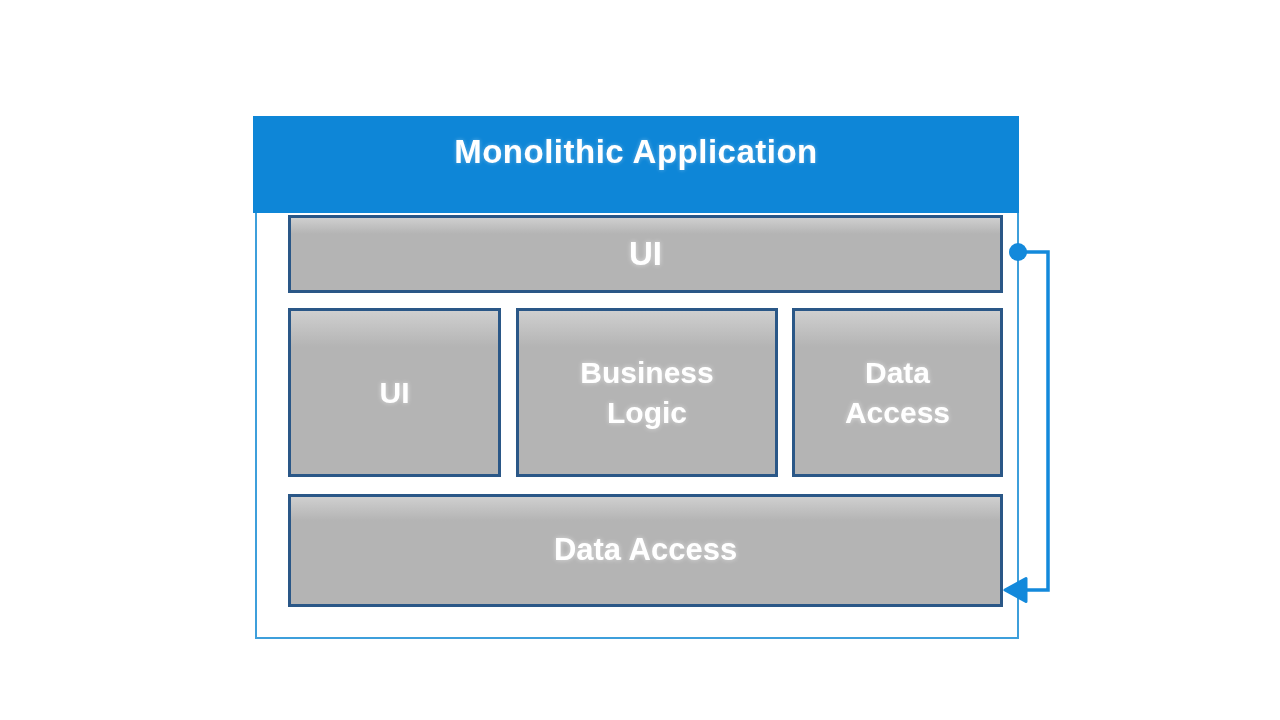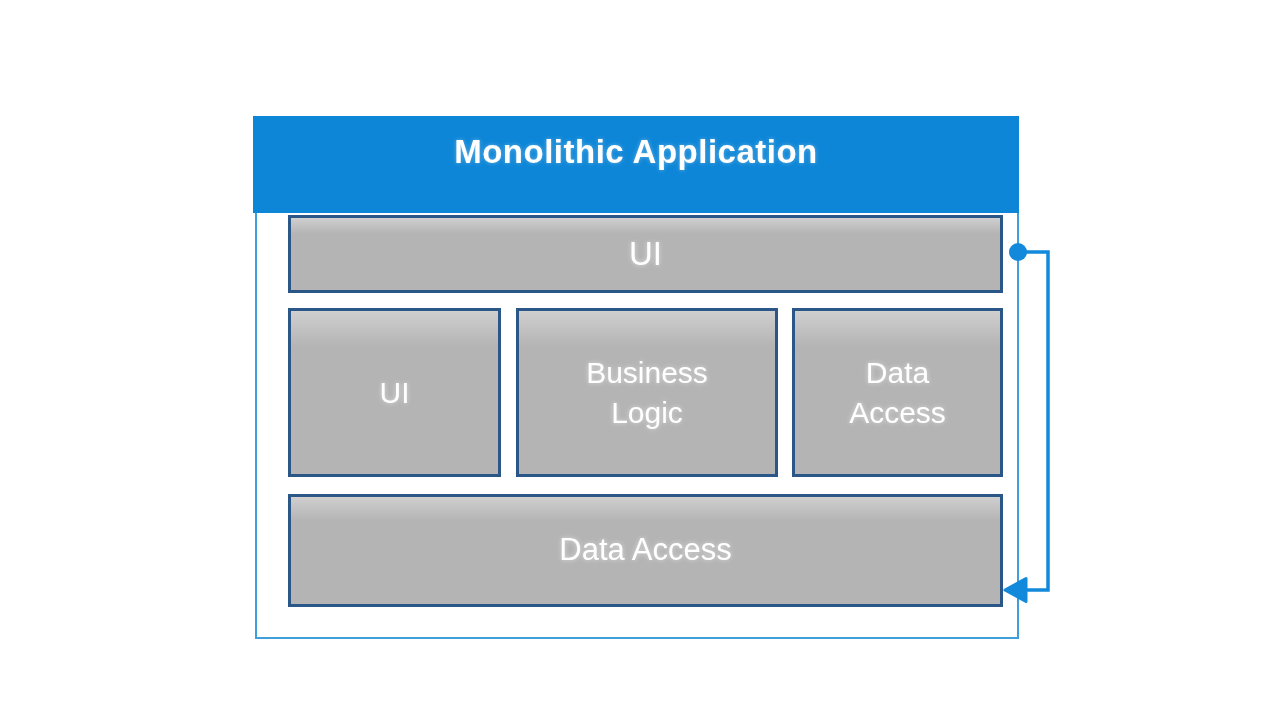--- a/index.html
+++ b/index.html
@@ -62,21 +62,21 @@
       var(--box_fill, #B4B4B4) 100%);
     display: flex;
     align-items: center;
     justify-content: center;
     text-align: center;
     color: var(--label_text, #ffffff);
     z-index: 2;
   }
   .box .label {
     font-size: 30px;
-    font-weight: 400;
+    font-weight: 700;
     line-height: 1.32;
     text-shadow: 0 0 5px rgba(255,255,255,0.55);
   }
   .box-ui-top       { left: 288px; top: 209px; width: 715px; height: 78px; }
   .box-ui-top .label { font-size: 33px; }
   .box-ui-mid       { left: 288px; top: 302px; width: 213px; height: 169px; }
   .box-bl-mid       { left: 516px; top: 302px; width: 262px; height: 169px; padding: 0 46px; }
   .box-da-mid       { left: 792px; top: 302px; width: 211px; height: 169px; padding: 0 38px; }
   .box-da-bottom    { left: 288px; top: 488px; width: 715px; height: 113px; }
   .box-da-bottom .label { font-size: 31px; }

